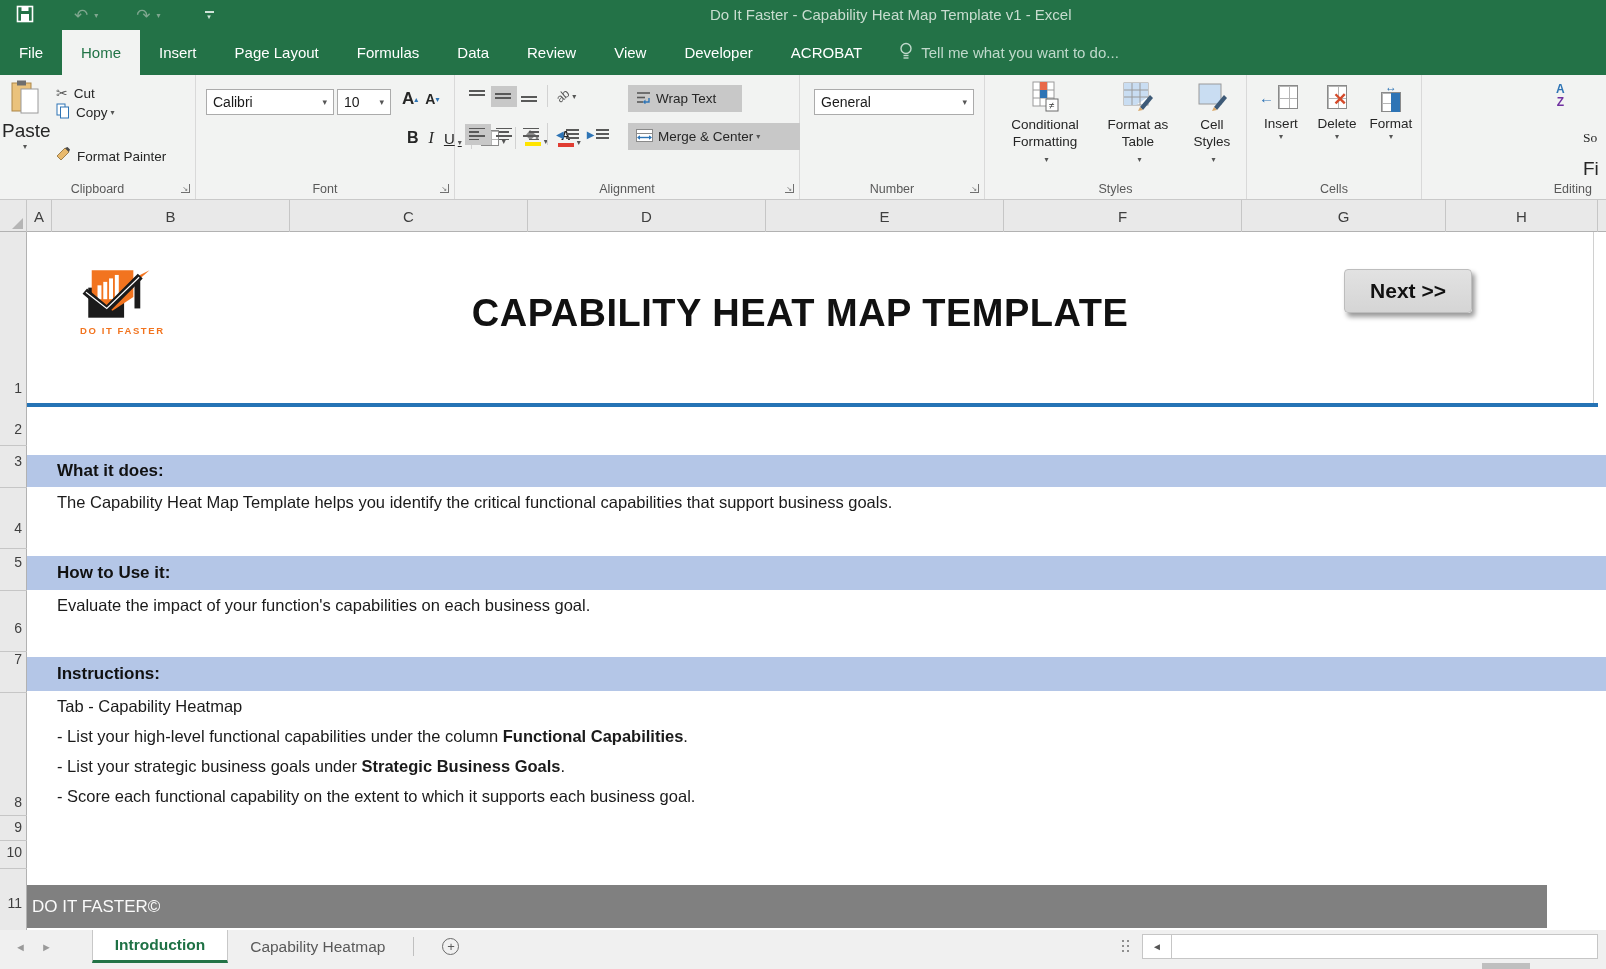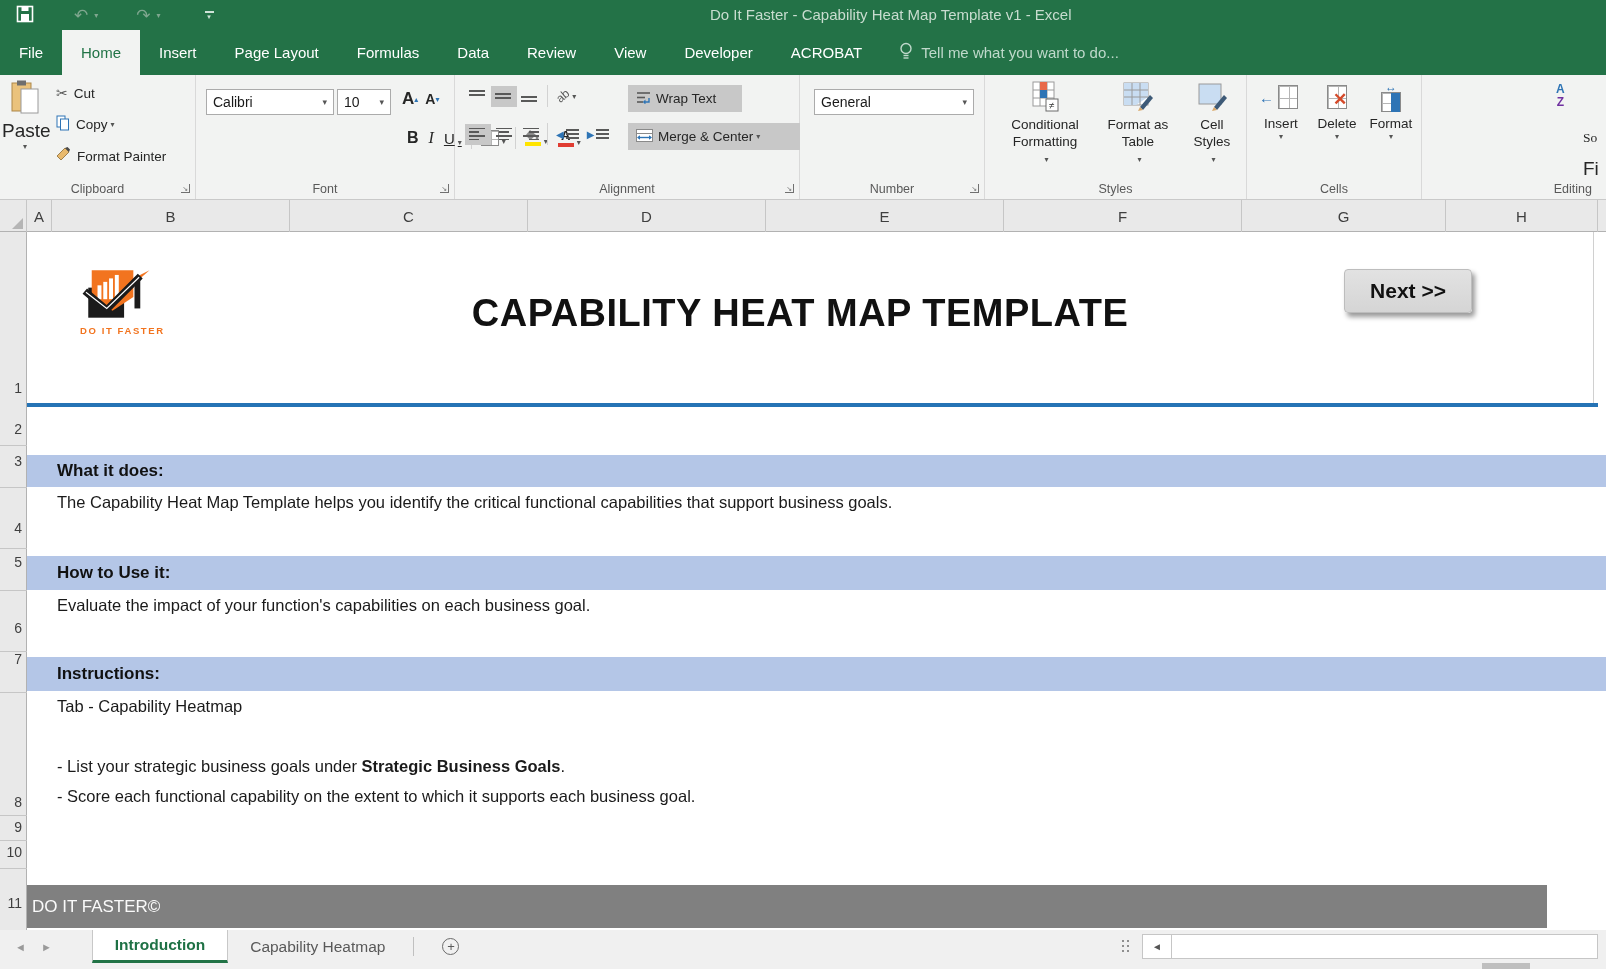--- a/index.html
+++ b/index.html
@@ -190,21 +190,21 @@
           <rect x="8" y="1.5" width="9" height="5" fill="#6e6e6e"></rect>
           <rect x="12" y="10" width="17" height="24" fill="#ffffff" stroke="#9a9a9a" stroke-width="1"></rect>
         </svg>
         <div class="lbl">Paste</div>
         <div class="dda">▾</div>
       </div>
       <div class="clip-row" style="top:10px;">
         <span class="ic" style="color:#5a5a5a;font-size:14px;">✂</span>
         <span>Cut</span>
       </div>
-      <div class="clip-row dd" style="top:40px;">
+      <div class="clip-row dd" style="top:28px;">
         <span class="ic">
           <svg width="14" height="16" viewBox="0 0 14 16">
             <rect x="1" y="1" width="8" height="11" fill="#fff" stroke="#2e74b5" stroke-width="1"></rect>
             <rect x="4.5" y="4" width="8" height="11" fill="#fff" stroke="#2e74b5" stroke-width="1"></rect>
           </svg>
         </span>
         <span>Copy</span>
       </div>
       <div class="clip-row" style="top:72px;">
         <span class="ic">
@@ -525,20 +525,23 @@
 
     <div class="band" style="top:324px;height:34px;">
       <span class="hd">How to Use it:</span>
     </div>
     <div class="para" style="top:364px;">Evaluate the impact of your function's capabilities on each business goal.</div>
 
     <div class="band" style="top:425px;height:34px;">
       <span class="hd">Instructions:</span>
     </div>
     <div class="para" style="top:465px;">Tab - Capability Heatmap</div>
+    <div class="para" style="top:495px;">
+      <span> - List your high-level functional capabilities under the column </span><b>Functional Capabilities</b><span>.</span>
+    </div>
     <div class="para" style="top:525px;">
       <span> - List your strategic business goals under </span><b>Strategic Business Goals</b><span>.</span>
     </div>
     <div class="para" style="top:555px;"> - Score each functional capability on the extent to which it supports each business goal.</div>
 
     <div class="footerband">
       <span>DO IT FASTER©</span>
     </div>
   </div>
 

